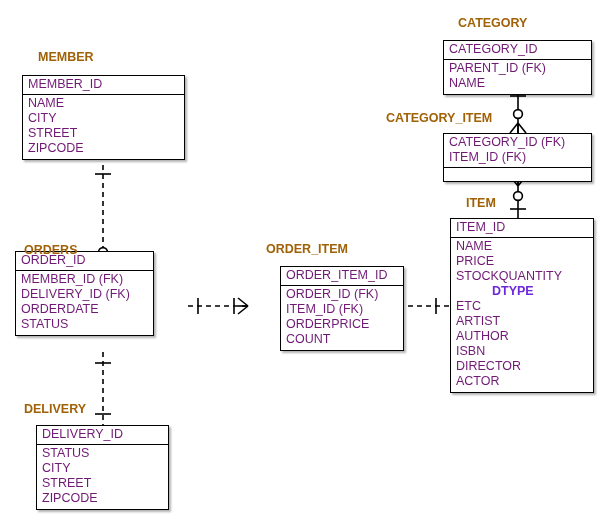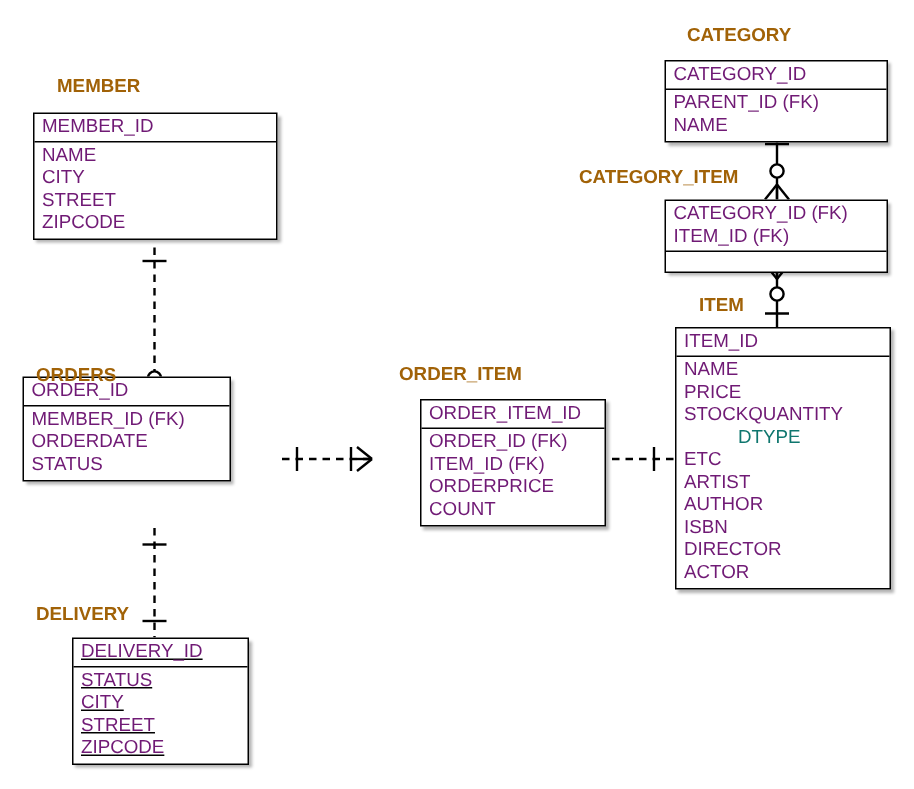--- a/index.html
+++ b/index.html
@@ -33,22 +33,22 @@
     box-sizing: border-box;
     padding: 1px 5px 3px 5px;
   }
   .attr {
     font-size: 12.5px;
     line-height: 15px;
     color: #701a75;
     white-space: nowrap;
   }
   .attr.bold {
-    font-weight: normal;
-    color: #0f766e;
+    font-weight: bold;
+    color: #6d28d9;
     padding-left: 36px;
   }
   .ent-body.empty {
     min-height: 13px;
   }
   
   .ent-label {
     position: absolute;
     font-size: 12.5px;
     font-weight: bold;
@@ -150,27 +150,28 @@
     </div>
   </div>
 
   <div class="ent-label" style="left:24px; top:243px;">ORDERS</div>
   <div class="entity" style="left:15px; top:251px; width:139px;">
     <div class="ent-key">
       <div class="attr">ORDER_ID</div>
     </div>
     <div class="ent-body">
       <div class="attr">MEMBER_ID (FK)</div>
+      <div class="attr">DELIVERY_ID (FK)</div>
       <div class="attr">ORDERDATE</div>
       <div class="attr">STATUS</div>
     </div>
   </div>
 
   <div class="ent-label" style="left:24px; top:402px;">DELIVERY</div>
-  <div class="entity" style="left:48px; top:425px; width:118px;text-decoration:underline;">
+  <div class="entity" style="left:36px; top:425px; width:133px;">
     <div class="ent-key">
       <div class="attr">DELIVERY_ID</div>
     </div>
     <div class="ent-body">
       <div class="attr">STATUS</div>
       <div class="attr">CITY</div>
       <div class="attr">STREET</div>
       <div class="attr">ZIPCODE</div>
     </div>
   </div>

